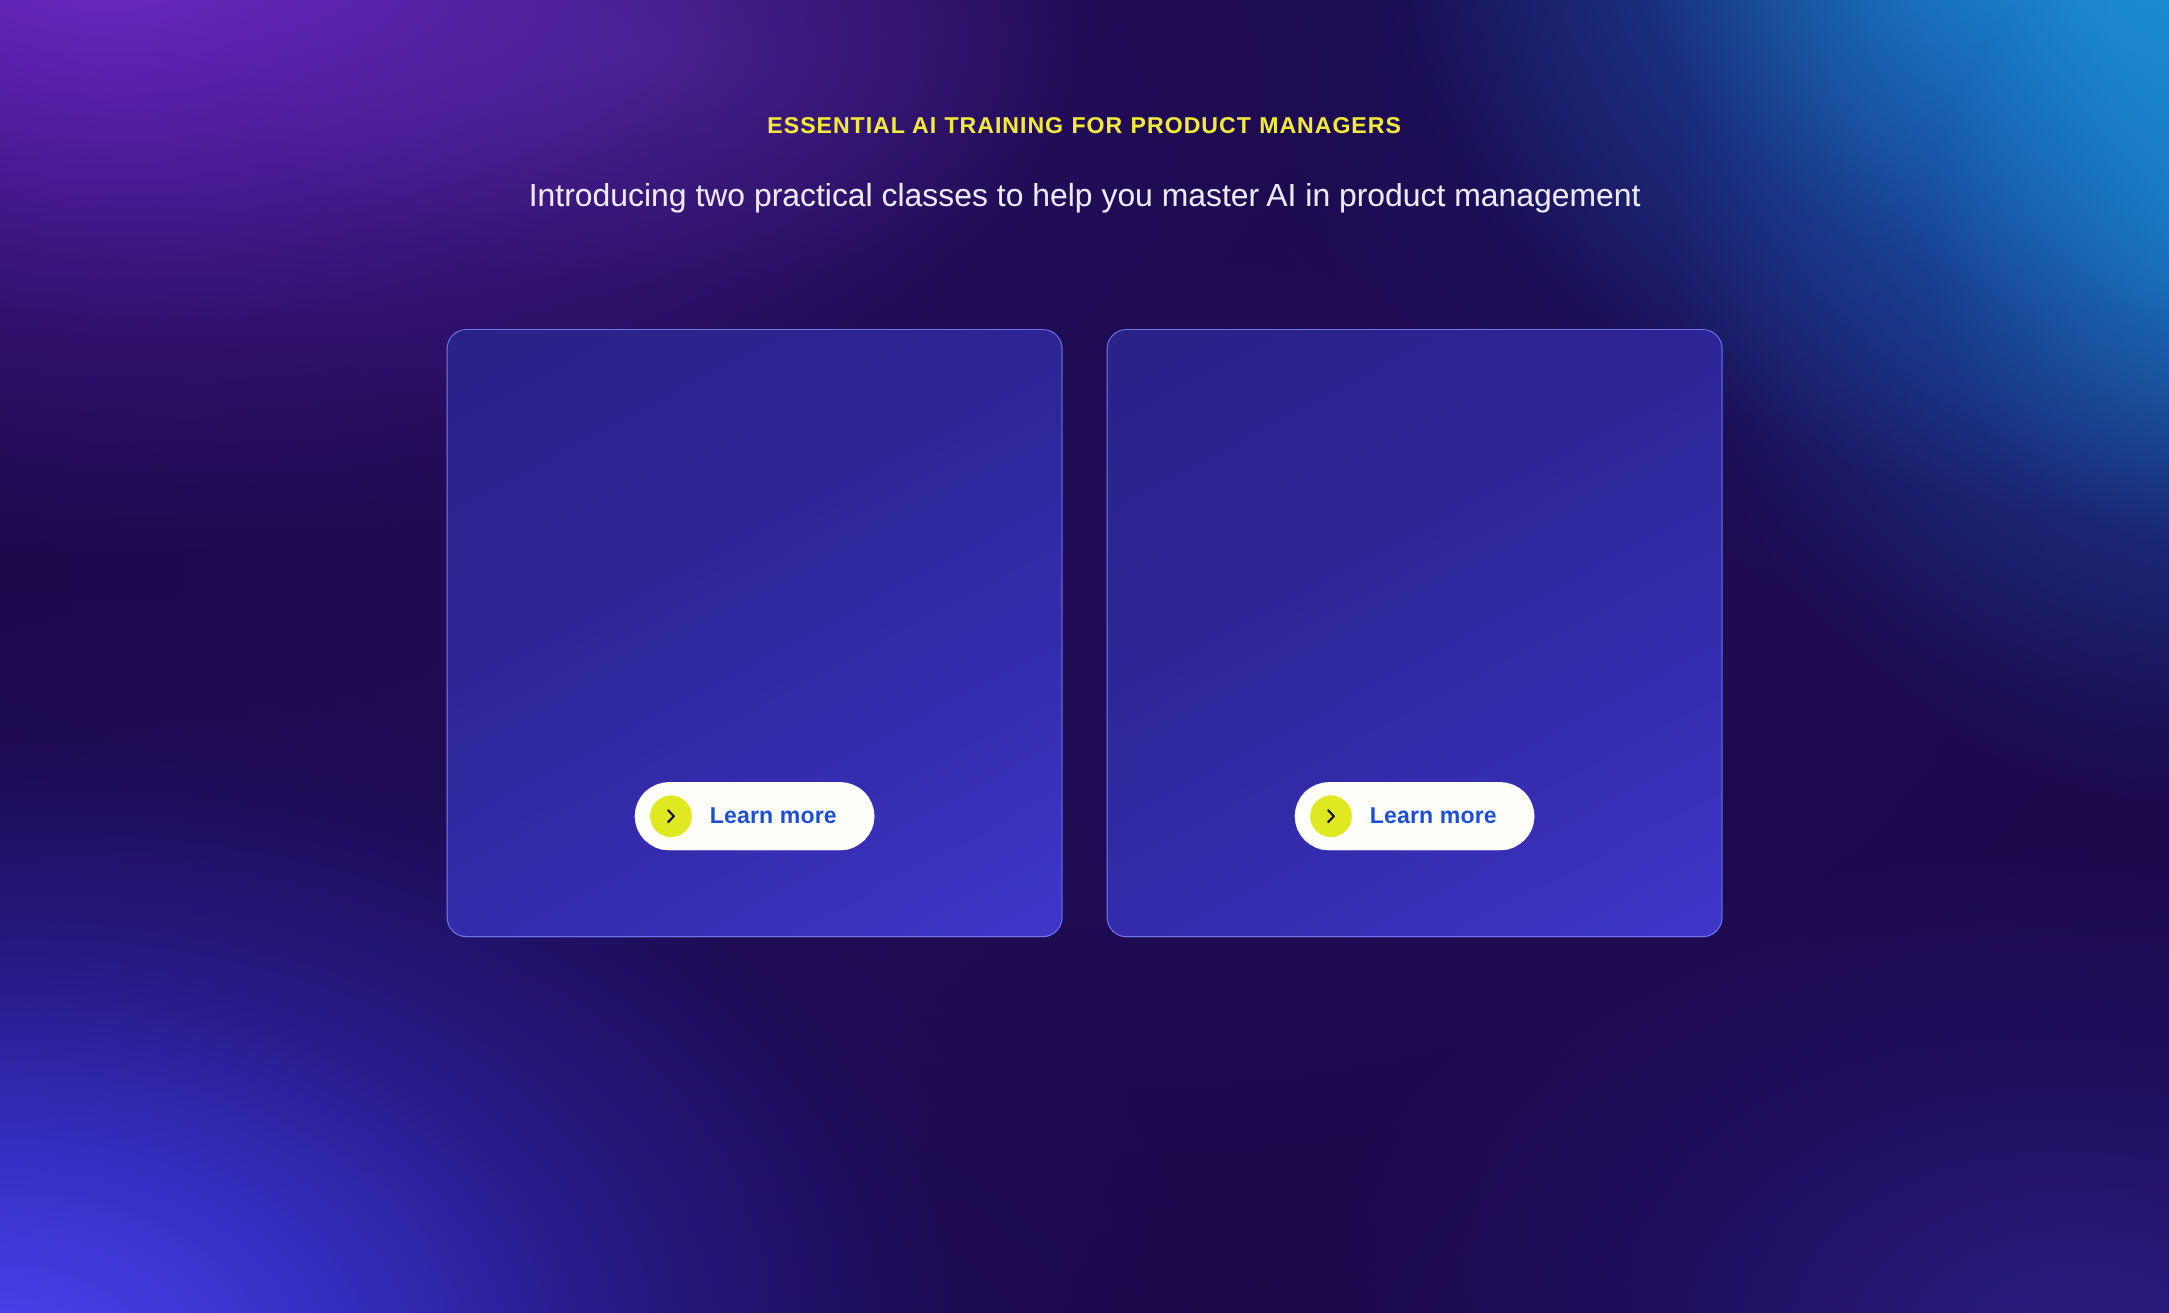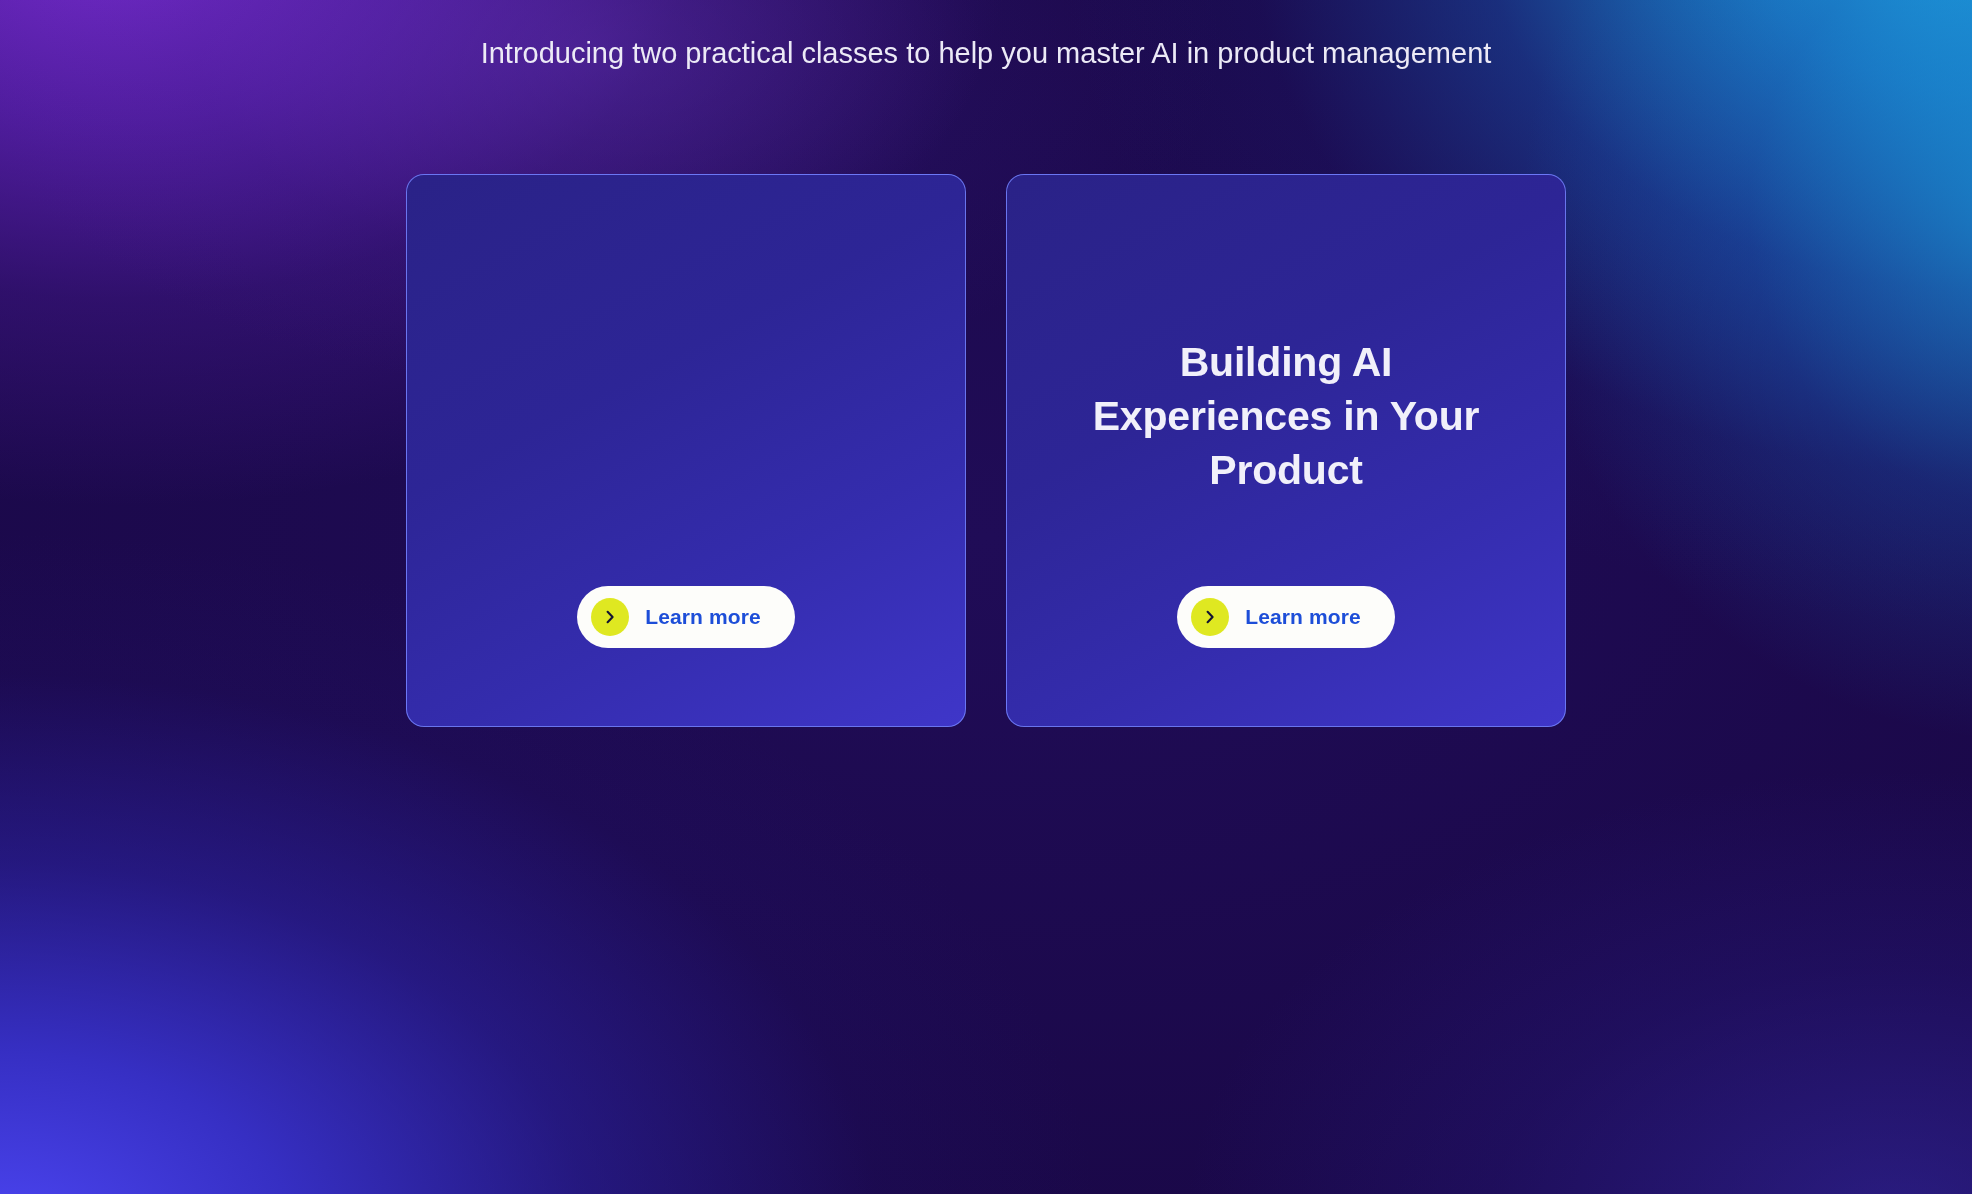--- a/index.html
+++ b/index.html
@@ -201,40 +201,40 @@
   <div class="bg-layer bg-base"></div>
   <div class="bg-layer bg-glow-tl"></div>
   <div class="bg-layer bg-glow-mid"></div>
   <div class="bg-layer bg-glow-tr"></div>
   <div class="bg-layer bg-glow-right"></div>
   <div class="bg-layer bg-glow-bl"></div>
   <div class="bg-layer bg-glow-br"></div>
 
   <div class="content">
 
+    <div class="eyebrow">ESSENTIAL AI TRAINING FOR PRODUCT MANAGERS</div>
 
 
     <p class="subhead">Introducing two practical classes to help you master AI in product management</p>
 
     <div class="cards">
 
       <div class="card">
         <div class="card-spacer"></div>
         <button class="learn-btn">
           <span class="btn-icon">
             <svg width="14" height="14" viewBox="0 0 14 14" aria-hidden="true">
               <path d="M4.6 1.8 L9.6 7 L4.6 12.2" fill="none" stroke="#141333" stroke-width="2.1" stroke-linecap="round" stroke-linejoin="round"></path>
             </svg>
           </span>
           <span class="btn-label">Learn more</span>
         </button>
       </div>
 
       <div class="card">
-        <div class="card-title">Building AI Experiences in Your Product</div>
         <div class="card-spacer"></div>
         <button class="learn-btn">
           <span class="btn-icon">
             <svg width="14" height="14" viewBox="0 0 14 14" aria-hidden="true">
               <path d="M4.6 1.8 L9.6 7 L4.6 12.2" fill="none" stroke="#141333" stroke-width="2.1" stroke-linecap="round" stroke-linejoin="round"></path>
             </svg>
           </span>
           <span class="btn-label">Learn more</span>
         </button>
       </div>

